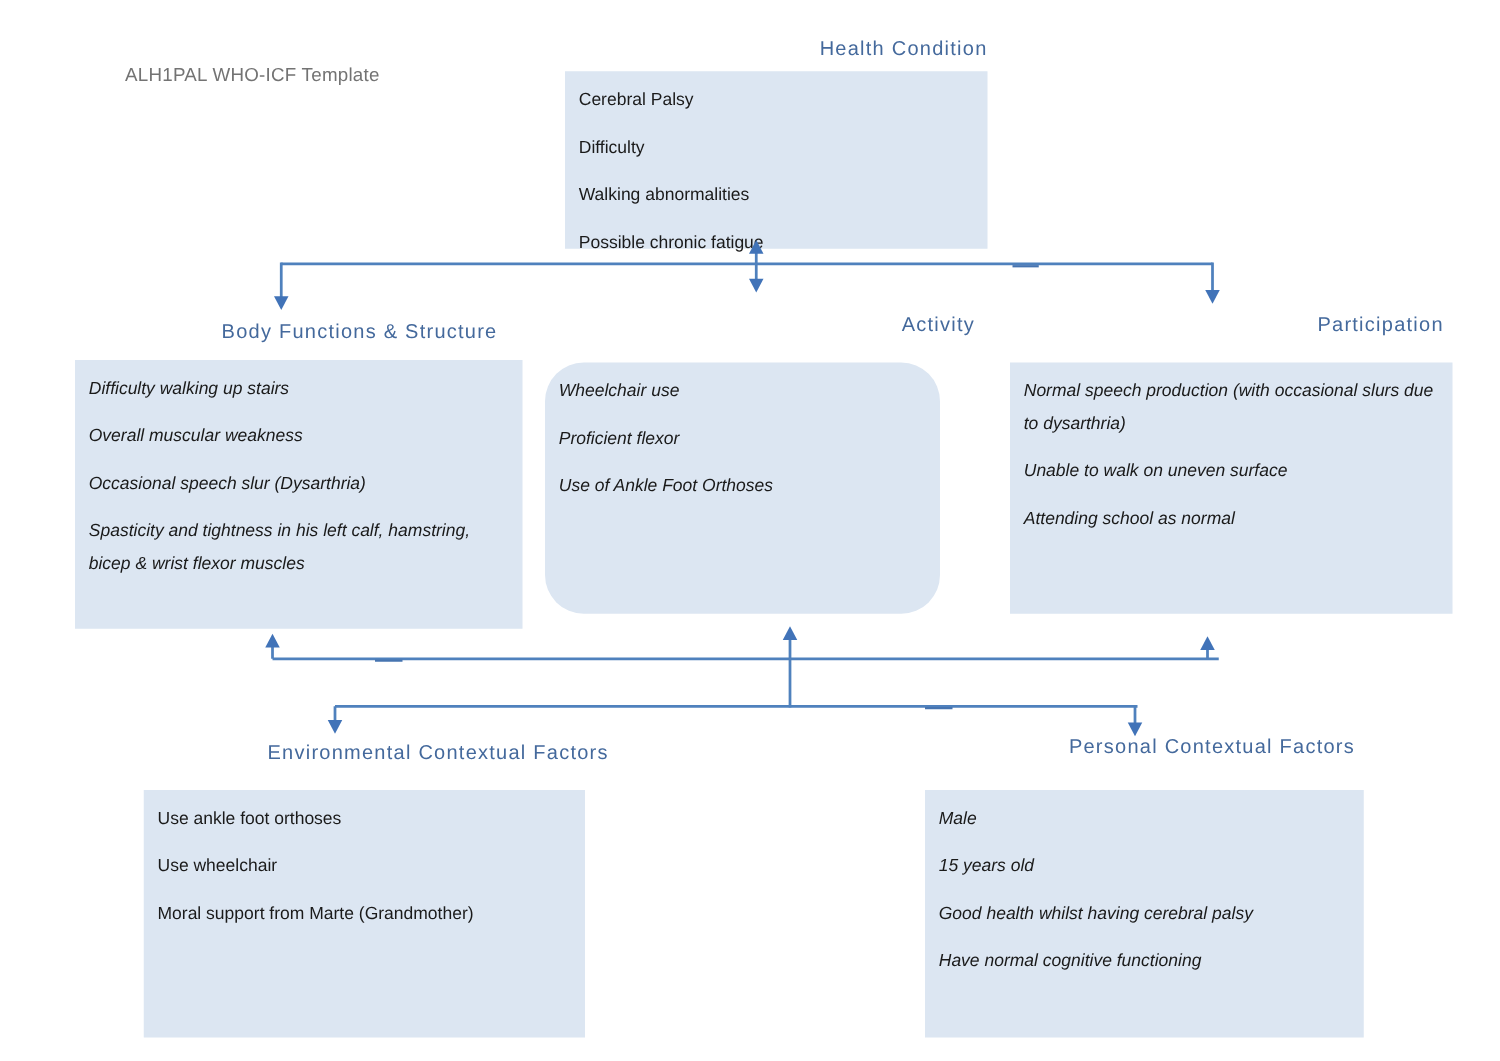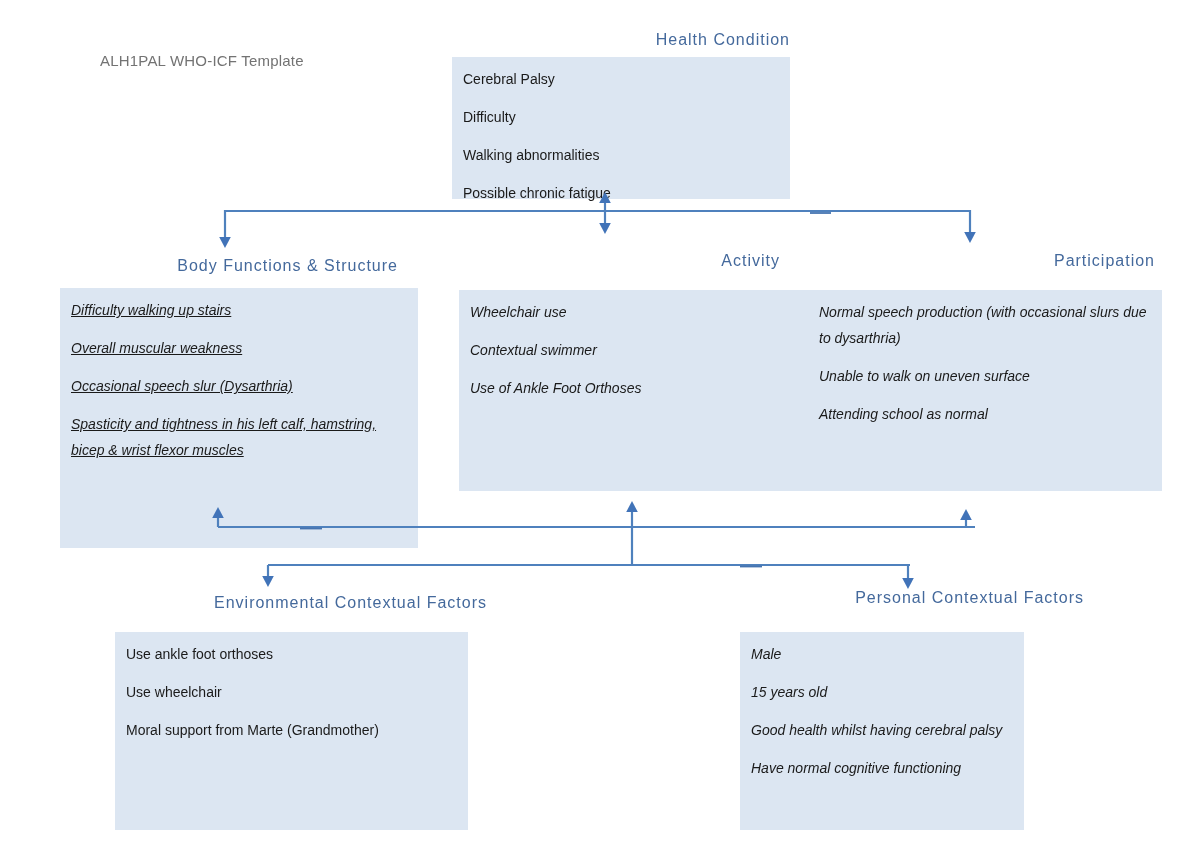--- a/index.html
+++ b/index.html
@@ -39,46 +39,46 @@
   <div class="box-title" style="left:132px;top:594px;width:355px;">Environmental Contextual Factors</div>
   <div class="box-title" style="left:730px;top:589px;width:354px;">Personal Contextual Factors</div>
 
   <div class="icf-box" style="left:452px;top:57px;width:338px;height:142px;">
       <p>Cerebral Palsy</p>
       <p>Difficulty</p>
       <p>Walking abnormalities</p>
       <p>Possible chronic fatigue</p>
     </div>
 
-  <div class="icf-box italic-box" style="left:60px;top:288px;width:358px;height:260px;text-decoration:underline;">
+  <div class="icf-box italic-box" style="left:60px;top:288px;width:358px;height:215px;">
       <p>Difficulty walking up stairs</p>
       <p>Overall muscular weakness</p>
       <p>Occasional speech slur (Dysarthria)</p>
       <p>Spasticity and tightness in his left calf, hamstring, bicep &amp; wrist flexor muscles</p>
     </div>
 
-  <div class="icf-box italic-box" style="left:459px;top:290px;width:355px;height:201px;">
+  <div class="icf-box italic-box" style="left:436px;top:290px;width:316px;height:201px;border-radius:31px;">
       <p>Wheelchair use</p>
-      <p>Contextual swimmer</p>
+      <p>Proficient flexor</p>
       <p>Use of Ankle Foot Orthoses</p>
     </div>
 
   <div class="icf-box italic-box" style="left:808px;top:290px;width:354px;height:201px;">
       <p>Normal speech production (with occasional slurs due to dysarthria)</p>
       <p>Unable to walk on uneven surface</p>
       <p>Attending school as normal</p>
     </div>
 
   <div class="icf-box" style="left:115px;top:632px;width:353px;height:198px;">
       <p>Use ankle foot orthoses</p>
       <p>Use wheelchair</p>
       <p>Moral support from Marte (Grandmother)</p>
     </div>
 
-  <div class="icf-box italic-box" style="left:740px;top:632px;width:284px;height:198px;">
+  <div class="icf-box italic-box" style="left:740px;top:632px;width:351px;height:198px;">
       <p>Male</p>
       <p>15 years old</p>
       <p>Good health whilst having cerebral palsy</p>
       <p>Have normal cognitive functioning</p>
     </div>
 
   <svg class="connectors" width="1200" height="849" viewBox="0 0 1200 849">
 
     <g>
       <line x1="225" y1="211" x2="970" y2="211"></line>

